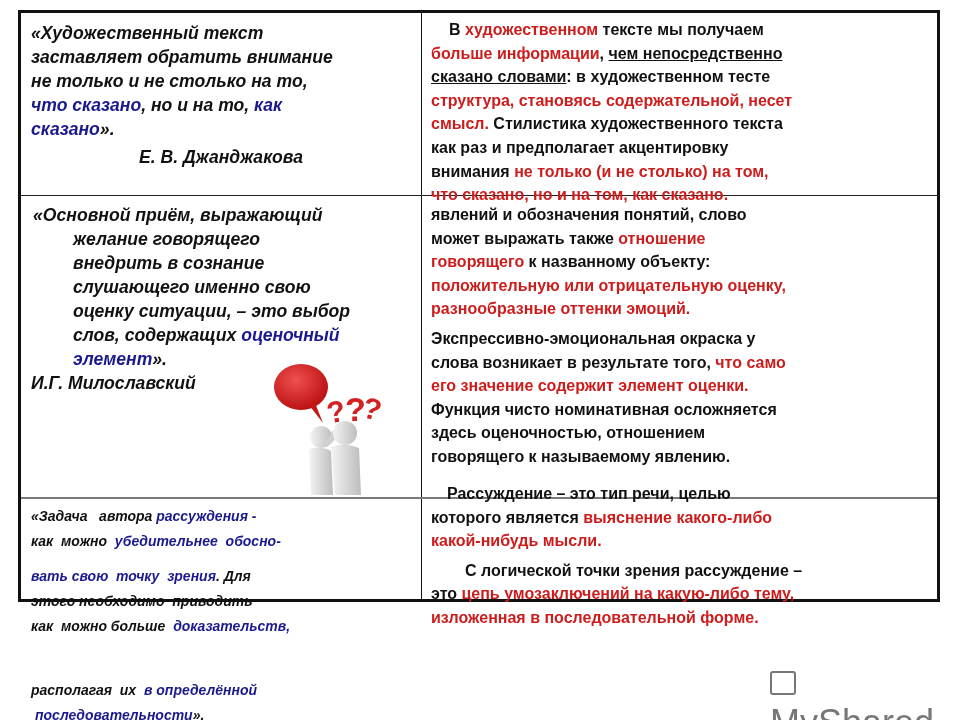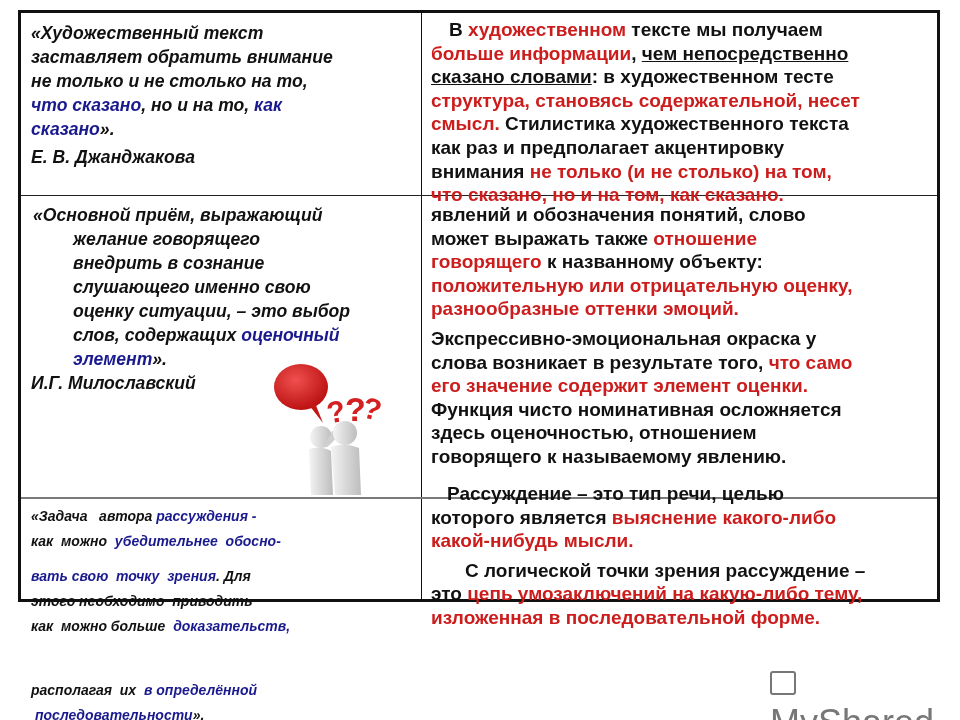--- a/index.html
+++ b/index.html
@@ -3,32 +3,32 @@
 <meta charset="utf-8">
 <style>
   html, body { margin:0; padding:0; background:#ffffff; }
   body { width:960px; height:720px; position:relative; overflow:hidden; font-family:"Liberation Sans", sans-serif; }
   .tbl { position:absolute; left:18px; top:10px; width:922px; height:592px; border:3px solid #111; box-sizing:border-box; }
   .vline { position:absolute; left:400px; top:0; bottom:0; width:1px; background:#111; }
   .hline1 { position:absolute; left:0; right:0; top:182px; height:1px; background:#222; }
   .hline2 { position:absolute; left:0; right:0; top:484px; height:2px; background:#7a7a7a; }
   .cell { position:absolute; box-sizing:border-box; font-size:17.4px; line-height:24px; color:#111; }
   .l { font-style:italic; font-weight:bold; font-size:17.6px; }
-  .r { font-weight:bold; font-size:19px; line-height:23.6px; }
+  .r { font-weight:bold; font-size:16px; line-height:23.6px; }
   .blue { color:#1a1a8e; }
   .red { color:#cc1c1c; }
   .u { text-decoration:underline; }
   .c1l { left:10px; top:8px; width:380px; }
   .c1r { left:410px; top:5px; width:505px; }
   .c2l { left:12px; top:190px; width:385px; }
   .c2r { left:410px; top:190px; width:505px; }
   .c3l { left:10px; top:491px; width:385px; }
   .c3r { left:410px; top:469px; width:505px; }
   .ind { padding-left:40px; }
-  .author { text-align:left; display:block; }
+  .author { text-align:center; display:block; }
   .art { position:absolute; left:240px; top:340px; width:130px; height:142px; }
   .wm { position:absolute; left:770px; top:660px; font-size:36px; color:#777; font-family:"Liberation Sans", sans-serif; letter-spacing:0px; }
   .wm .ico { display:inline-block; width:22px; height:20px; border:2px solid #777; border-radius:3px; margin-right:6px; vertical-align:-2px; position:relative; }
   p { margin:0; }
 </style>
 </head>
 <body>
 
 <div class="tbl">
   <div class="vline"></div>

